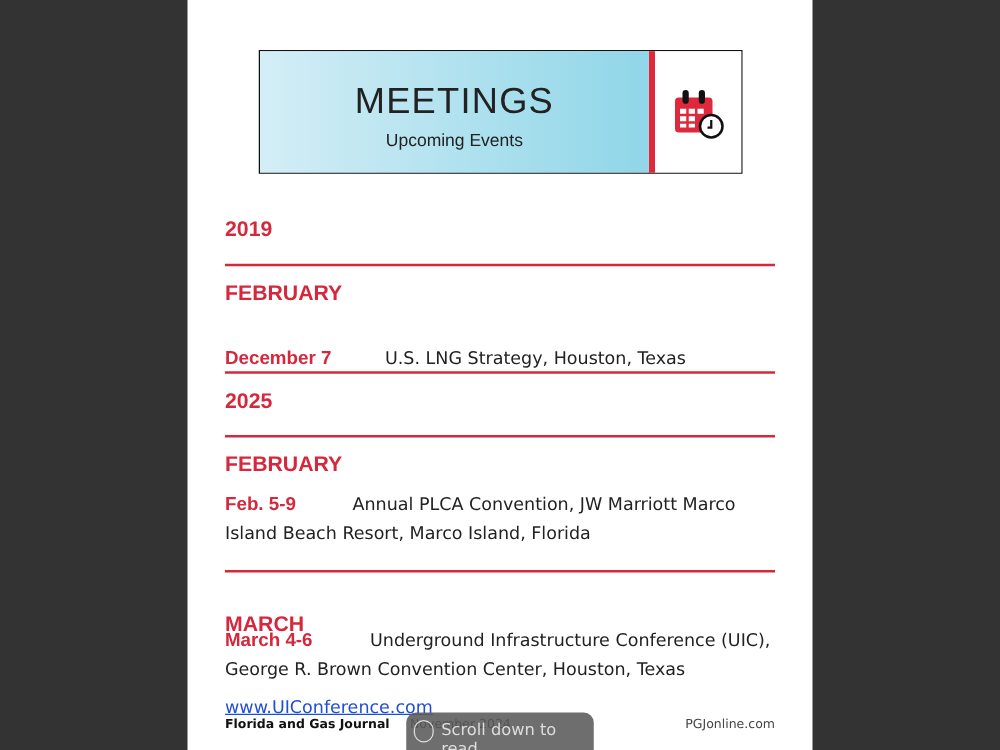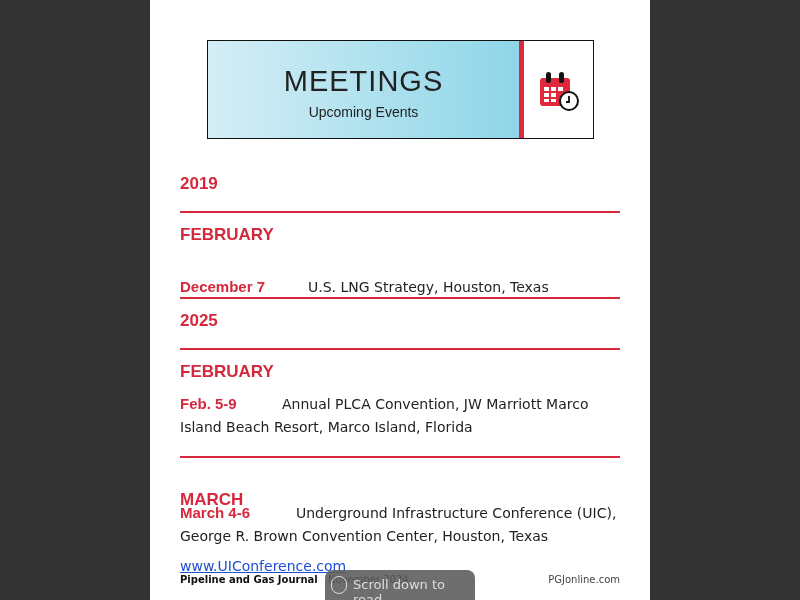--- a/index.html
+++ b/index.html
@@ -75,21 +75,21 @@
     <div class="rule" style="top:456px;"></div>
 
     <div class="month" style="top:490px;">MARCH</div>
     <div class="event" style="top:501px;">
       <span class="ev-date" style="width:116px;">March 4-6</span><span>Underground Infrastructure Conference (UIC), George R. Brown Convention Center, Houston, Texas</span>
     </div>
     <a class="link">www.UIConference.com</a>
   </div>
 
   <div class="footer">
-    <span class="pub">Pipeline and Gas Journal</span>
+    <span class="pub">Florida and Gas Journal</span>
     <span class="date">November 2024</span>
     <span class="site">PGJonline.com</span>
   </div>
 </div>
 
 <div class="toast">
   <span class="ico"></span>
   <span class="lbl">Scroll down to read</span>
 </div>
 

